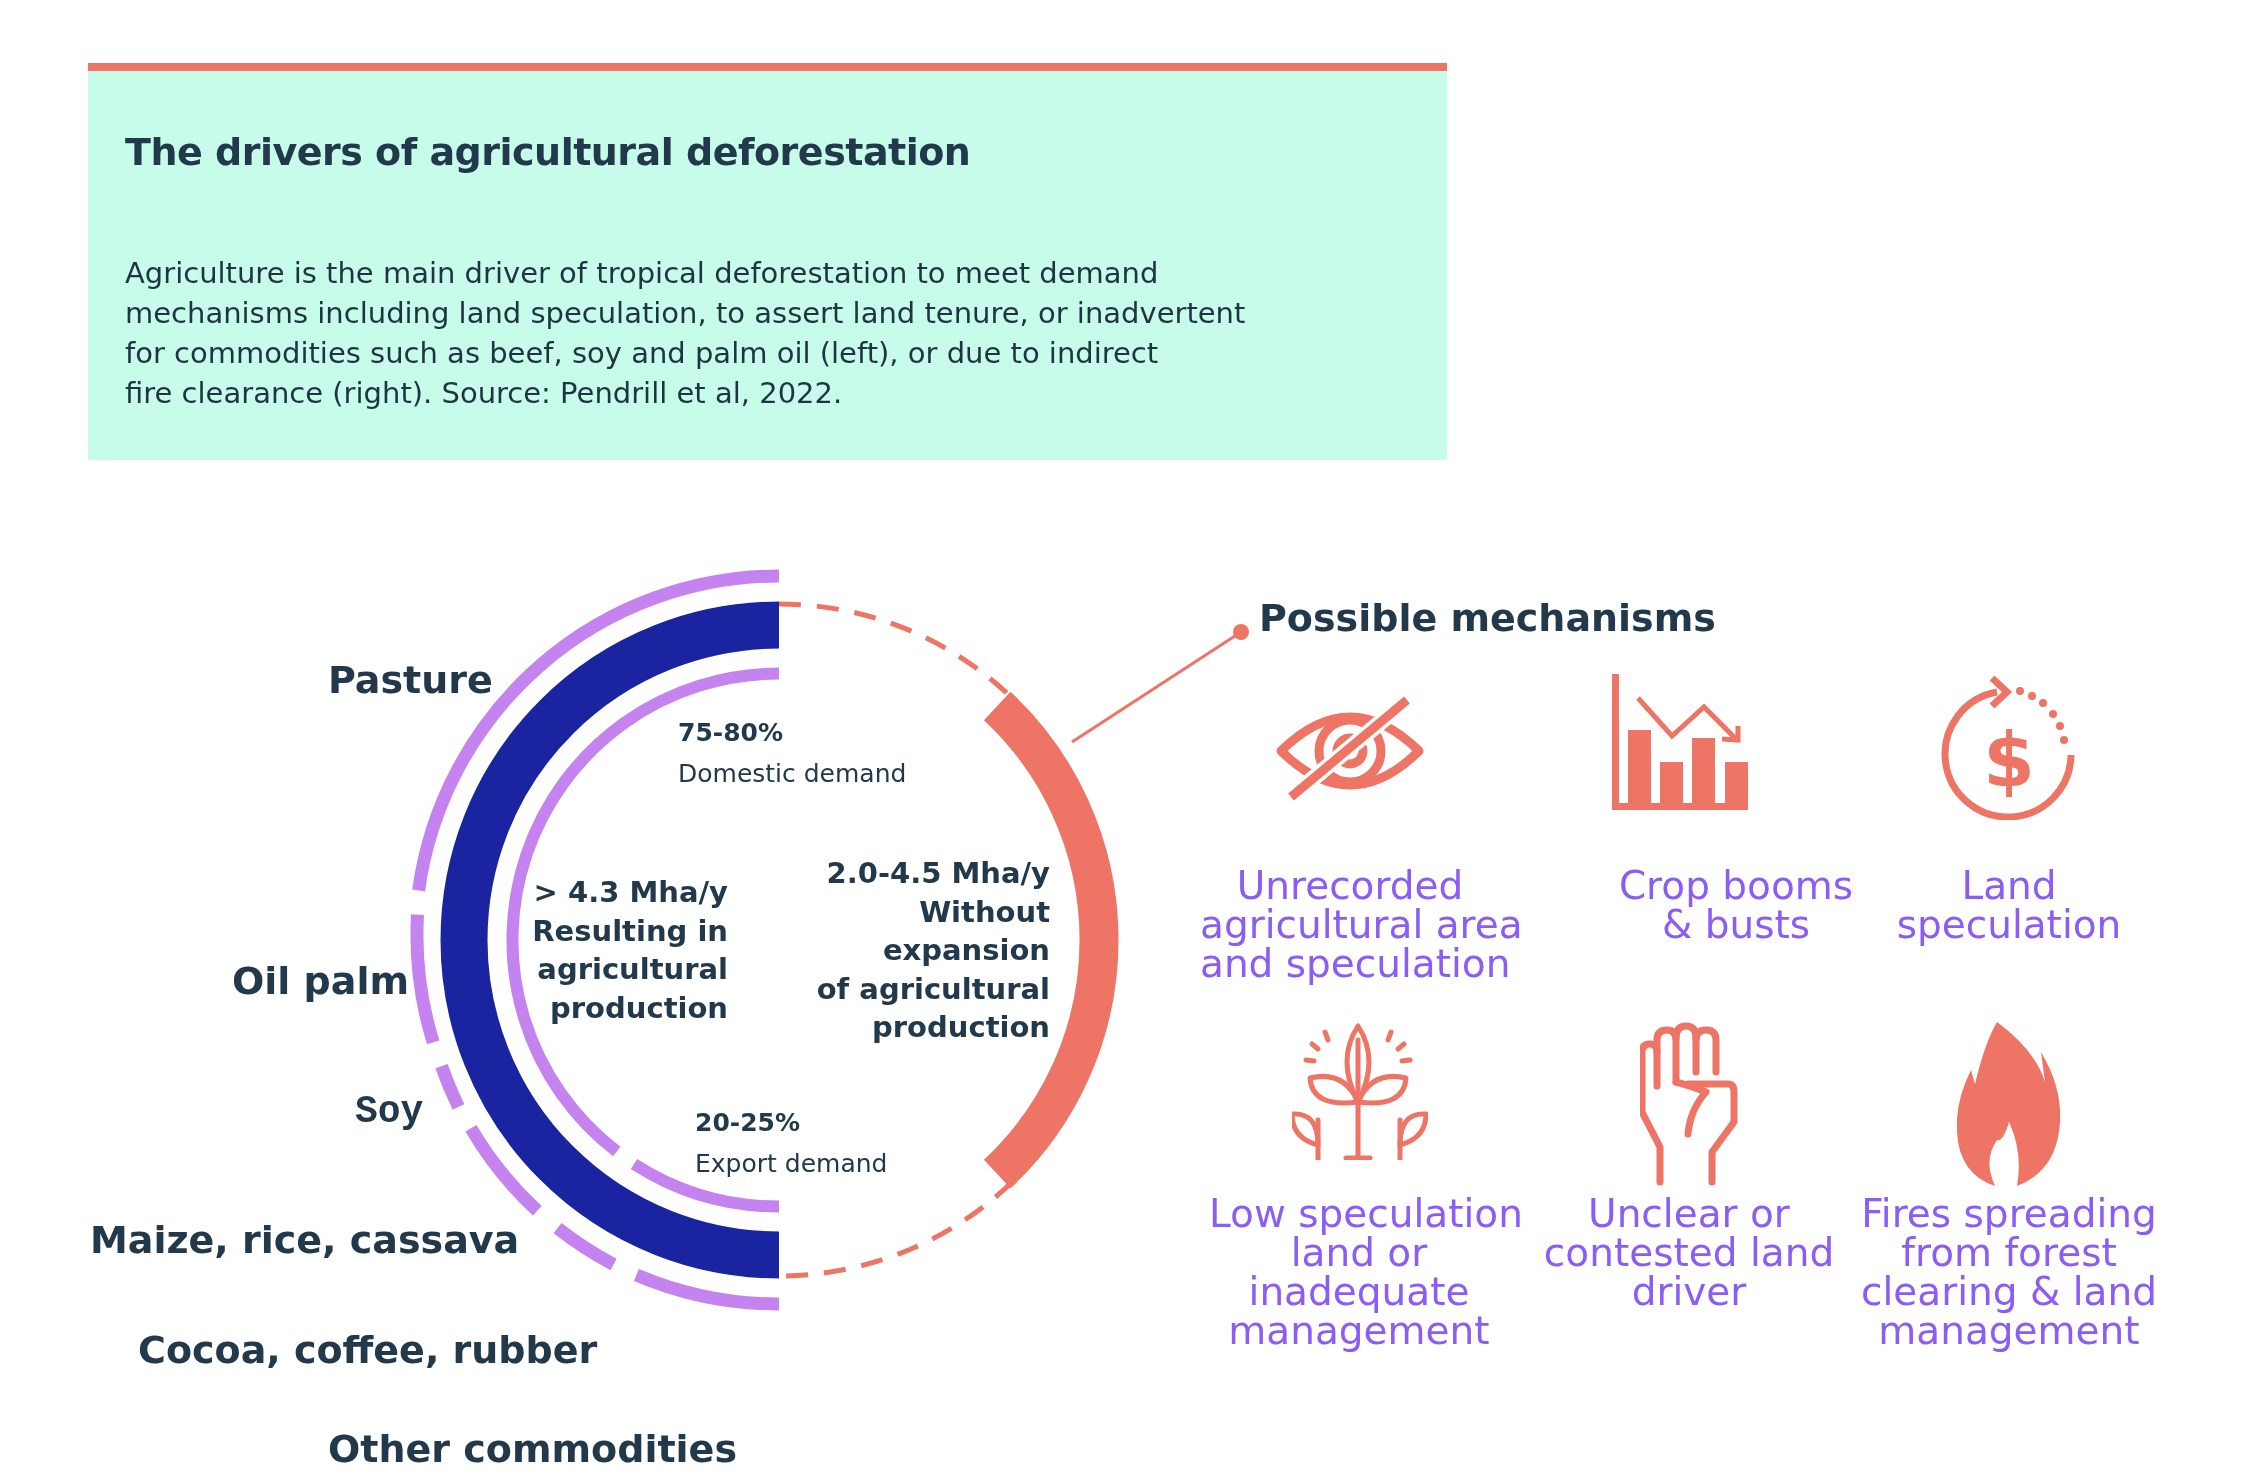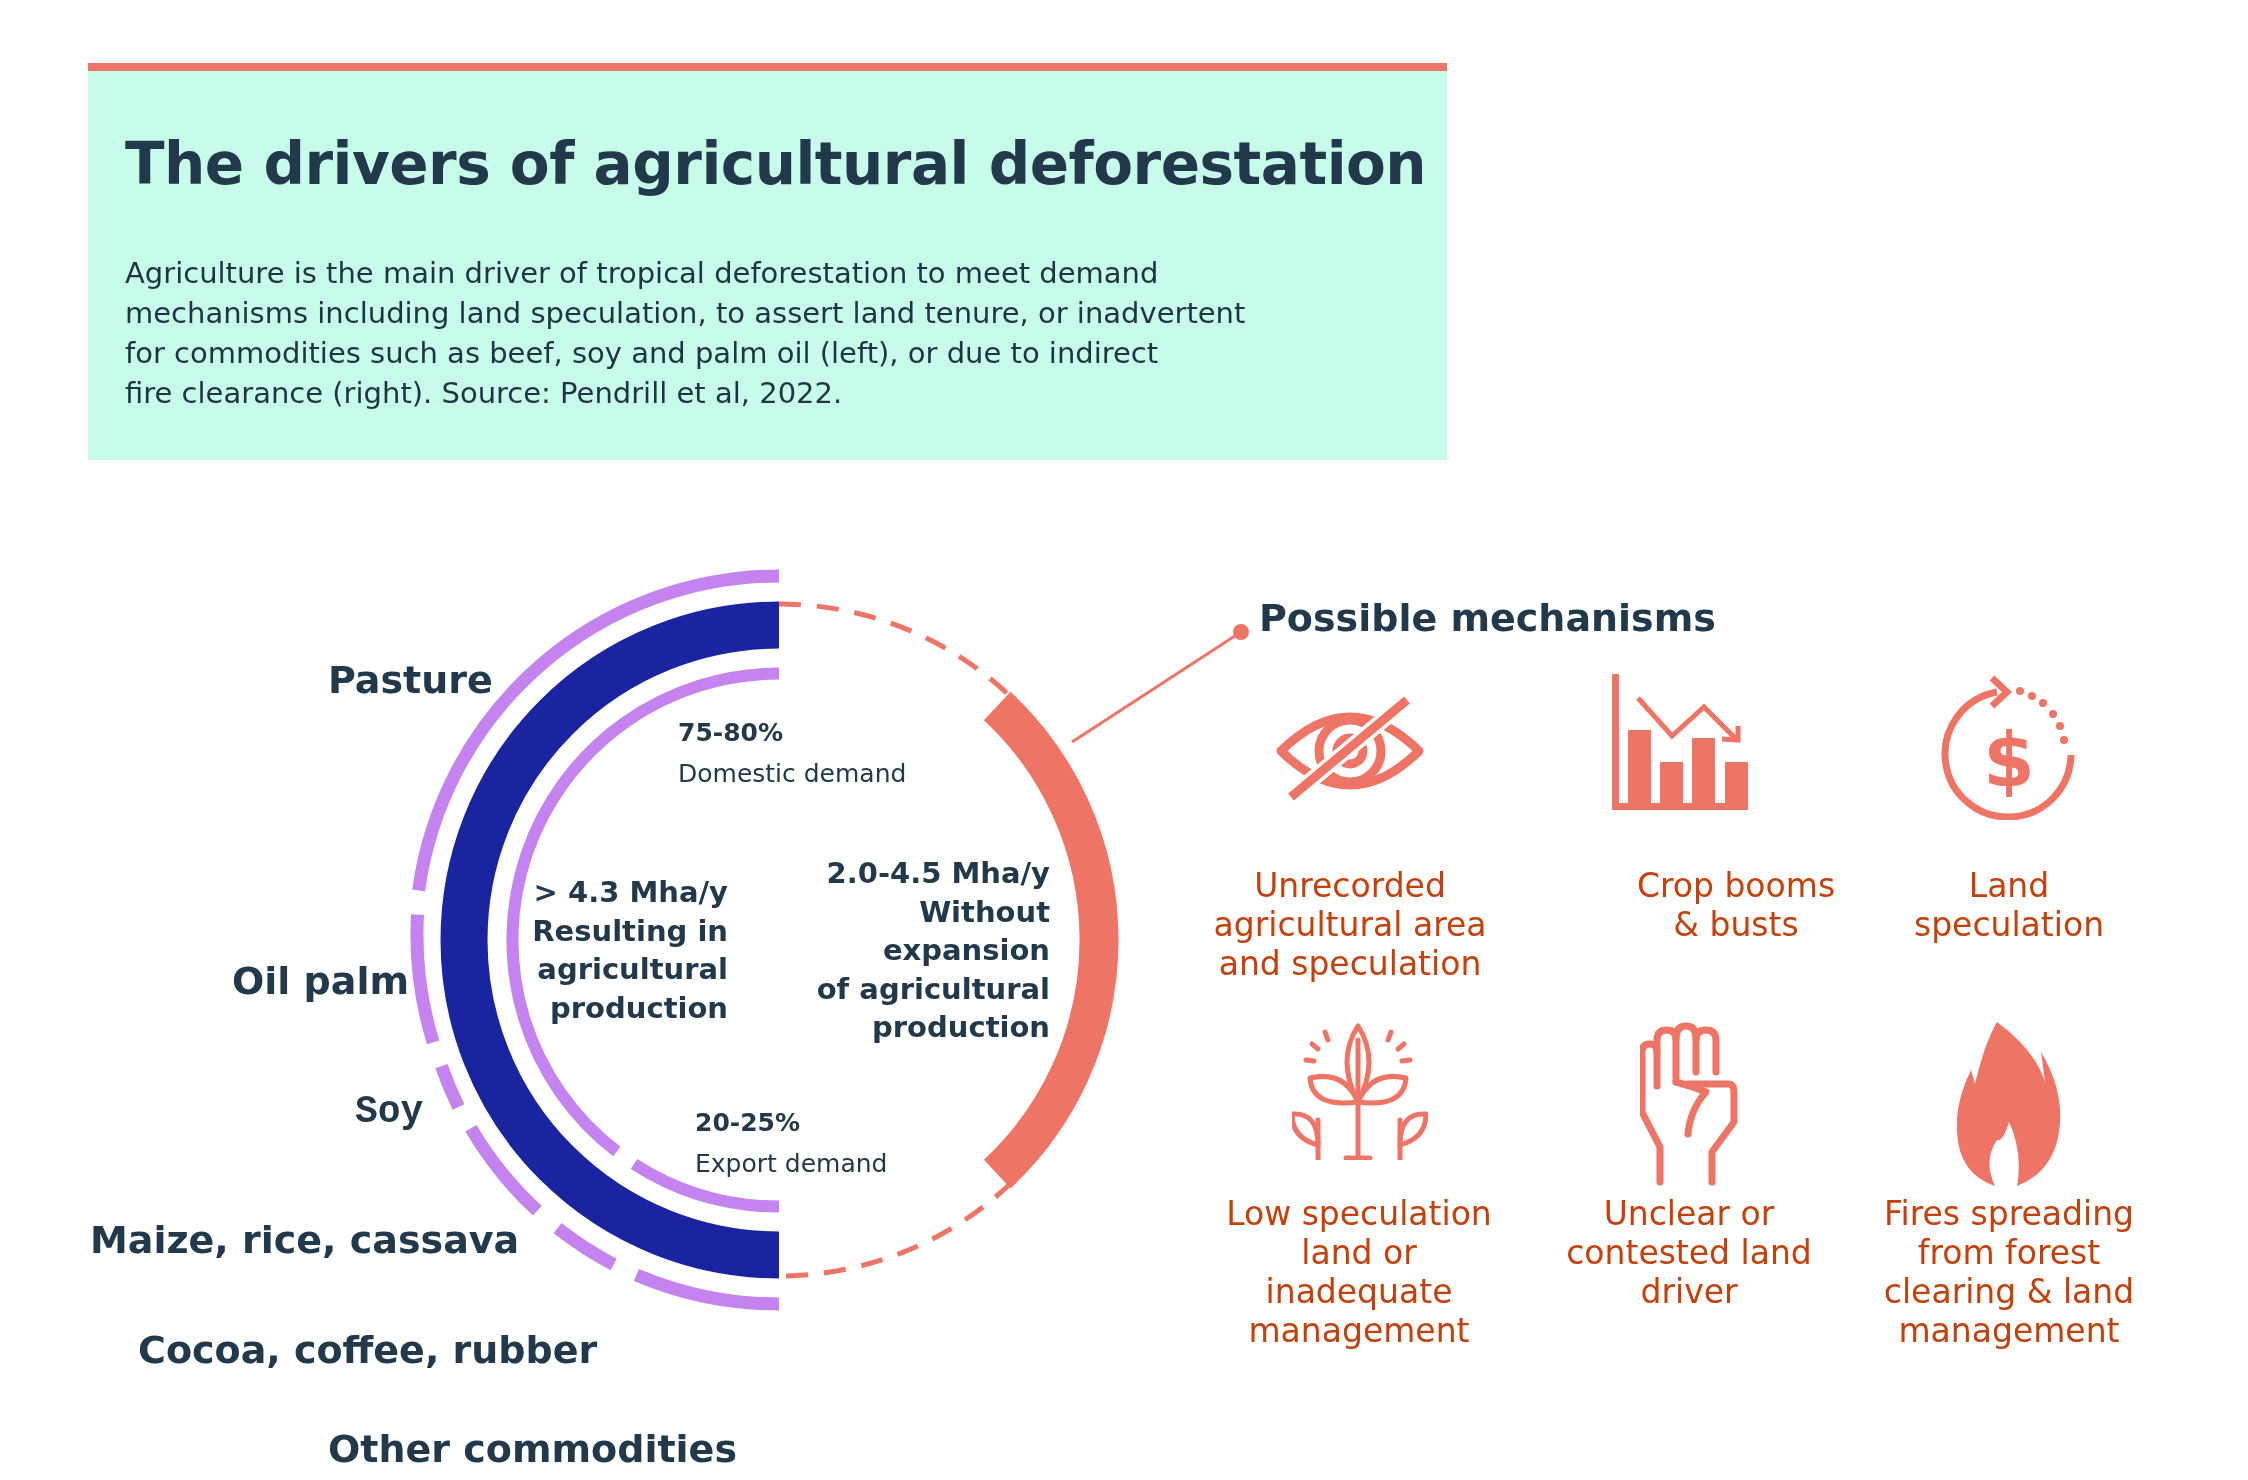--- a/index.html
+++ b/index.html
@@ -1,31 +1,31 @@
 <!DOCTYPE html>
 <html><head>
 <meta charset="utf-8">
 <style>
   html, body { margin:0; padding:0; background:#ffffff; }
   body { width:2248px; height:1480px; position:relative; overflow:hidden;
          font-family:"DejaVu Sans", "Liberation Sans", sans-serif; color:#1f3744; }
   .header { position:absolute; left:88px; top:63px; width:1359px; height:397px; background:#c8fcea; }
   .header-bar { position:absolute; left:0; top:0; width:100%; height:8px; background:#ee7565; }
-  .title { position:absolute; left:37px; top:67px; font-size:58px; font-weight:bold; color:#21394a; white-space:nowrap; letter-spacing:-0.5px; }
+  .title { position:absolute; left:37px; top:67px; font-size:38px; font-weight:bold; color:#21394a; white-space:nowrap; letter-spacing:-0.5px; }
   .desc { position:absolute; left:37px; top:190px; width:1240px; font-size:29px; line-height:40px; color:#1e3443; }
   .desc div { white-space:nowrap; }
   svg.diagram { position:absolute; left:0; top:0; width:2248px; height:1480px; }
   .lbl { position:absolute; white-space:nowrap; color:#21394a; }
   .commodity { font-size:38px; font-weight:bold; }
   .pct { font-size:25px; font-weight:bold; }
   .pct-sub { font-size:25px; }
   .mid { font-size:29px; font-weight:bold; line-height:38.5px; }
   .mid div { white-space:nowrap; }
   .mech-title { font-size:38px; font-weight:bold; }
-  .mech { position:absolute; width:300px; margin-left:-150px; text-align:center; font-size:33px; line-height:39px; color:#c2410c; }
+  .mech { position:absolute; width:300px; margin-left:-150px; text-align:center; font-size:39px; line-height:39px; color:#8b5cf6; }
   .mech div { white-space:nowrap; }
   .icon { position:absolute; }
 </style>
 </head>
 <body>
 
 <div class="header">
   <div class="header-bar"></div>
   <div class="title">The drivers of agricultural deforestation</div>
   <div class="desc">

